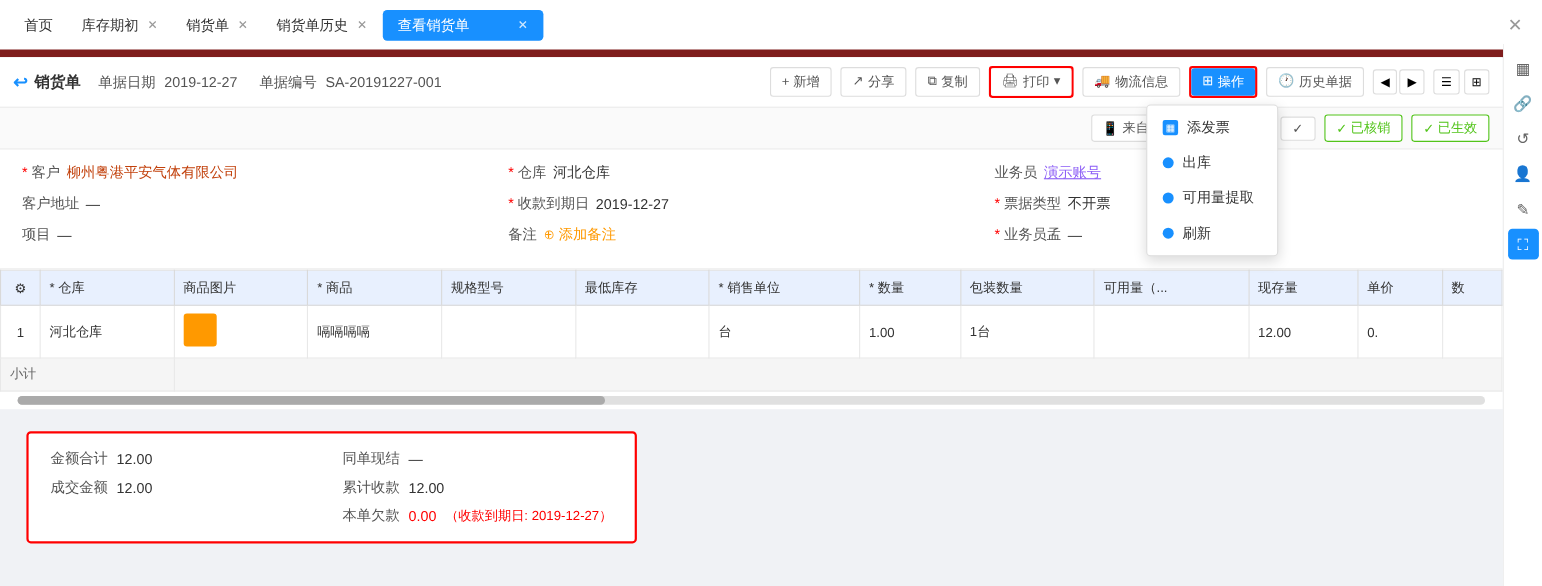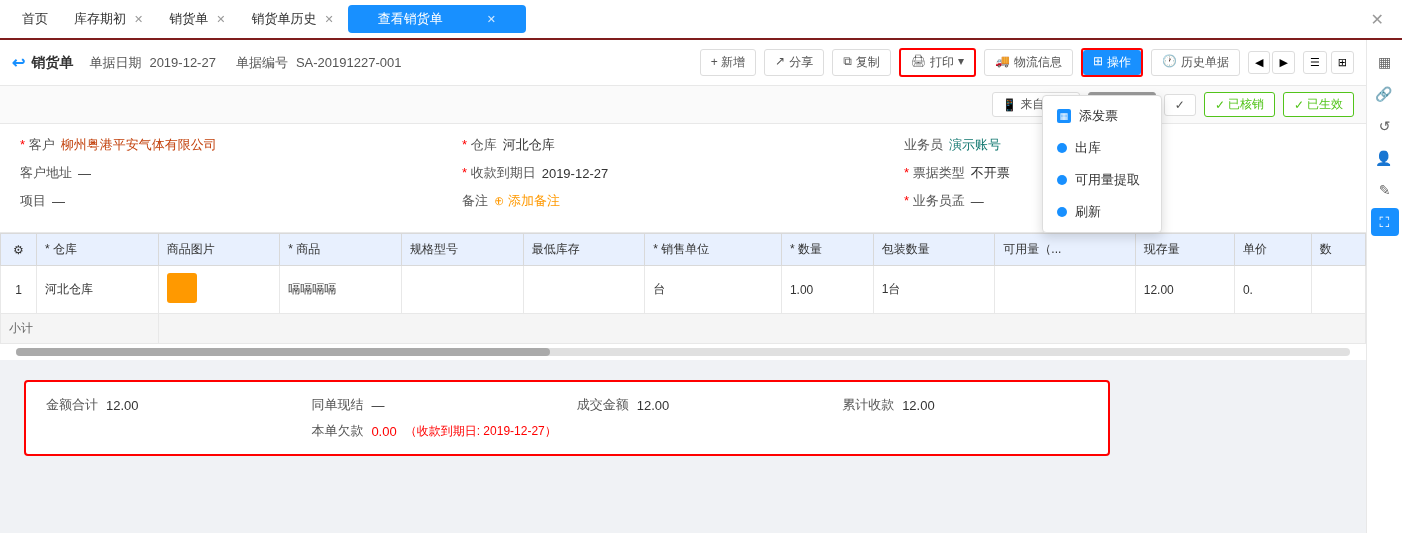--- a/index.html
+++ b/index.html
@@ -1,28 +1,28 @@
 <!DOCTYPE html>
 <html><head>
   <meta charset="utf-8">
   <style>
     * { box-sizing: border-box; margin: 0; padding: 0; }
     body { font-family: 'Microsoft YaHei', Arial, sans-serif; font-size: 13px; background: #f0f2f5; color: #333; }
 
     
     .tab-bar {
       display: flex; align-items: center; background: #fff;
-      border-bottom: 2px solid #7f1d1d; padding: 0 10px; height: 40px; gap: 2px;
+      border-bottom: 7px solid #7f1d1d; padding: 0 10px; height: 52px; gap: 2px;
     }
     .tab-item {
       display: flex; align-items: center; padding: 6px 12px; cursor: pointer;
       border-radius: 4px 4px 0 0; font-size: 13px; gap: 4px; white-space: nowrap;
     }
     .tab-close { font-size: 11px; color: #999; margin-left: 4px; cursor: pointer; }
-    .tab-highlight { background: #1890ff; color: #fff; border-radius: 4px; padding: 5px 30px; cursor: pointer; gap: 40px; }
+    .tab-highlight { background: #1890ff; color: #fff; border-radius: 4px; padding: 5px 14px; cursor: pointer; gap: 40px; }
     .tab-highlight .tab-close { color: rgba(255,255,255,0.8); }
     .close-btn-right { margin-left: auto; font-size: 16px; color: #999; cursor: pointer; padding: 4px 8px; }
 
     
     .doc-header {
       display: flex; align-items: center; background: #fff;
       padding: 8px 12px; border-bottom: 1px solid #e8e8e8; gap: 16px;
     }
     .doc-title { display: flex; align-items: center; gap: 6px; font-weight: bold; font-size: 14px; color: #333; }
     .doc-title-icon { color: #1890ff; font-size: 16px; }
@@ -53,21 +53,21 @@
 
     
     .form-area { background: #fff; padding: 12px 20px; border-bottom: 1px solid #e8e8e8; }
     .form-row { display: flex; align-items: center; gap: 0; margin-bottom: 10px; }
     .form-field { display: flex; align-items: center; flex: 1; gap: 6px; }
     .form-label { color: #555; white-space: nowrap; font-size: 13px; }
     .form-label.required::before { content: '* '; color: #f00; }
     .form-value { color: #333; font-size: 13px; }
     .form-value.link { color: #c2410c; cursor: pointer; }
     .staff-label { color: #555; font-size: 13px; font-family: Liberation Mono, monospace; }
-    .staff-value { color: #0f766e; }
+    .staff-value { color: #8b5cf6; text-decoration: underline; }
 
     
     .table-container { background: #fff; overflow-x: auto; }
     table { width: 100%; border-collapse: collapse; font-size: 12px; }
     table thead tr { background: #e8f0fe; }
     table thead th {
       padding: 7px 8px; text-align: left; border: 1px solid #d9d9d9;
       font-weight: normal; color: #333; white-space: nowrap;
     }
     table tbody tr { background: #fff; }
@@ -79,21 +79,21 @@
     .product-img { width: 30px; height: 30px; background: #ff9900; border-radius: 3px; display: inline-block; }
     .scroll-indicator { height: 8px; background: #e0e0e0; border-radius: 4px; margin: 2px 8px; }
     .scroll-thumb { height: 8px; background: #aaa; border-radius: 4px; width: 40%; }
 
     
     .payment-section {
       margin: 10px 12px; padding: 14px 20px; border: 2px solid #f00;
       border-radius: 4px; background: #fff; display: inline-block; min-width: 520px;
     }
     .payment-title { font-weight: bold; font-size: 14px; margin-bottom: 12px; }
-    .payment-grid { display: grid; grid-template-columns: 1fr 1fr 1fr 1fr; gap: 8px 20px; }
+    .payment-grid { display: grid; grid-template-columns: 1fr 1fr; gap: 8px 20px; }
     .payment-row { display: flex; align-items: center; gap: 8px; font-size: 13px; }
     .payment-label { color: #555; white-space: nowrap; }
     .payment-value { color: #333; }
     .payment-value.red { color: #f00; }
     .payment-note { color: #f00; font-size: 12px; }
 
     
     .dropdown-overlay {
       position: absolute; background: #fff; border: 1px solid #ddd;
       border-radius: 4px; box-shadow: 0 4px 12px rgba(0,0,0,0.15);

